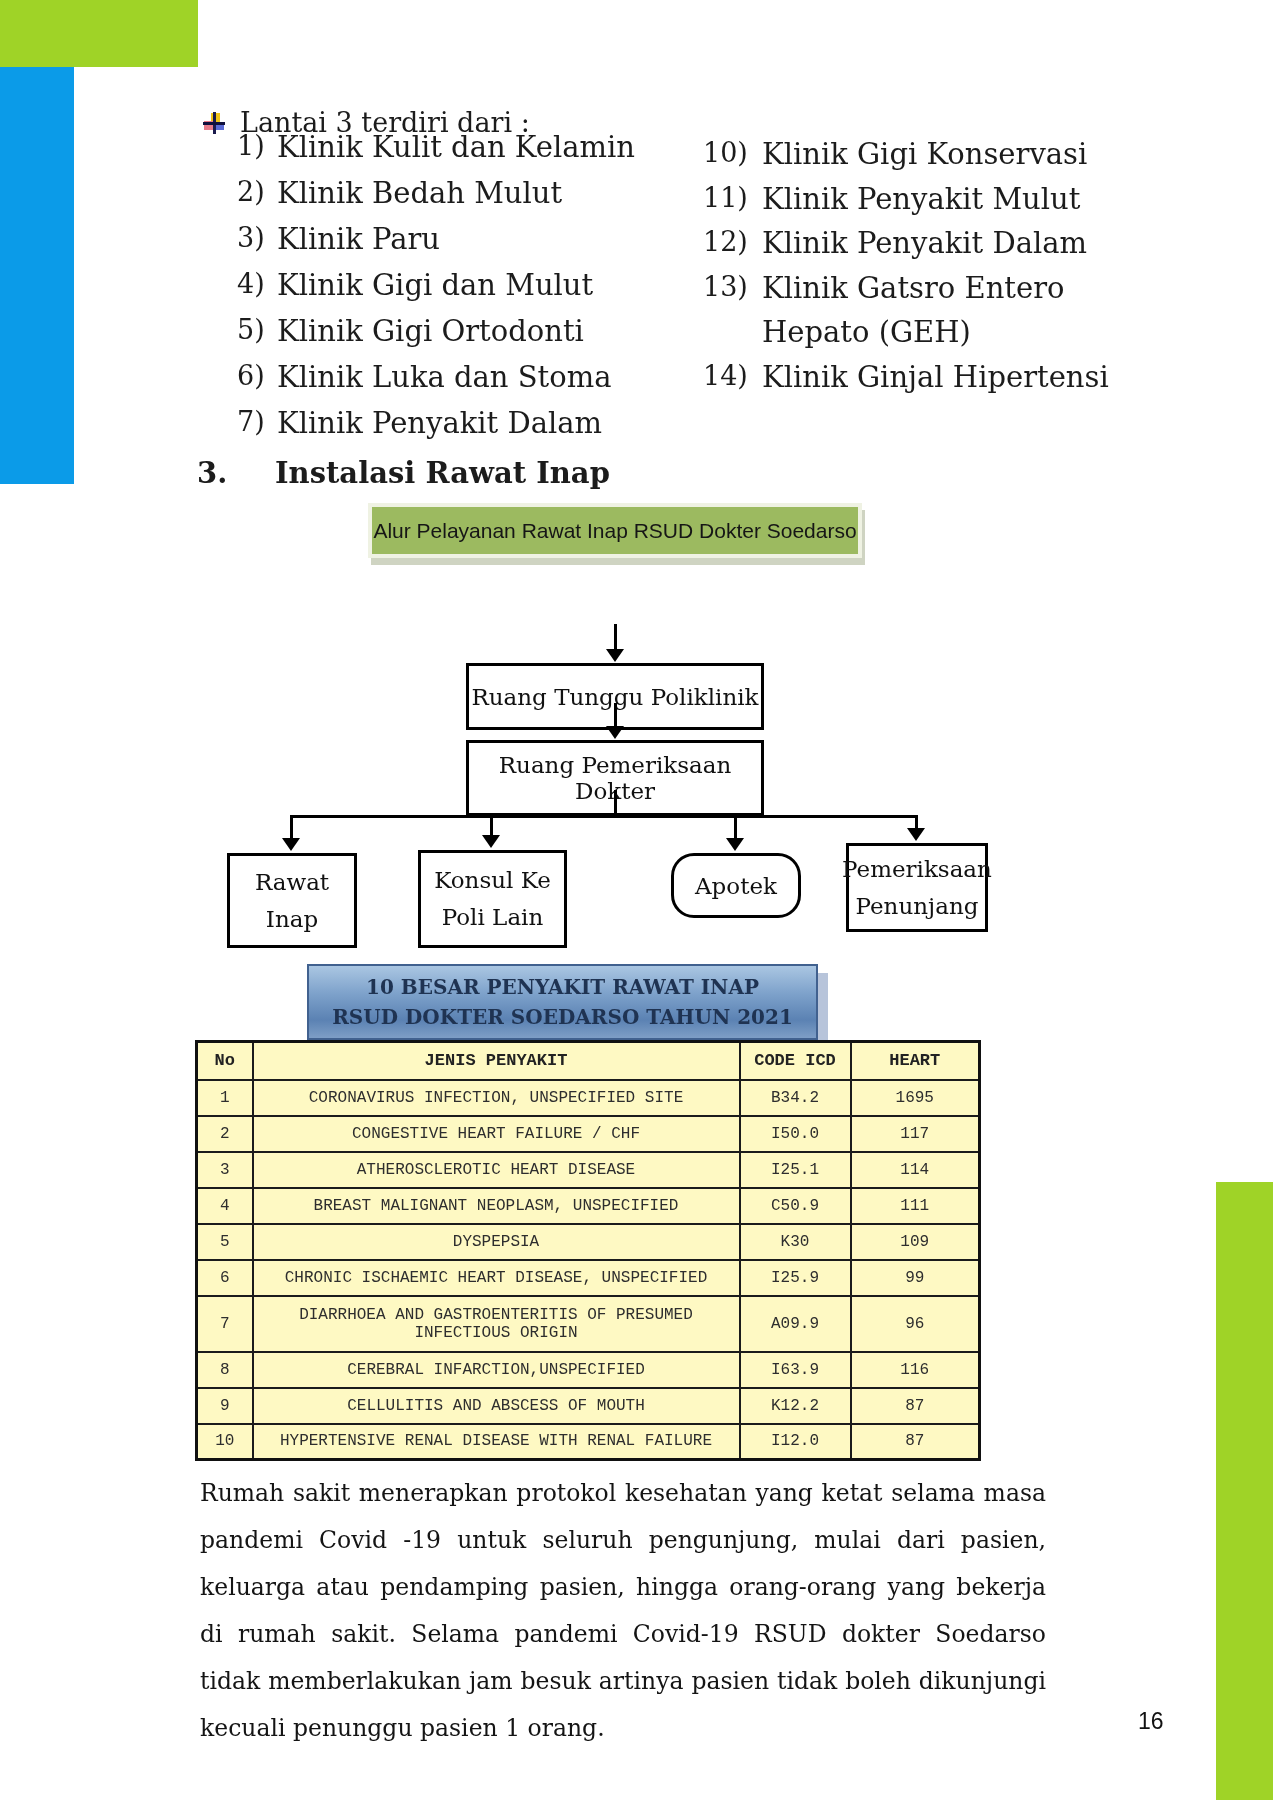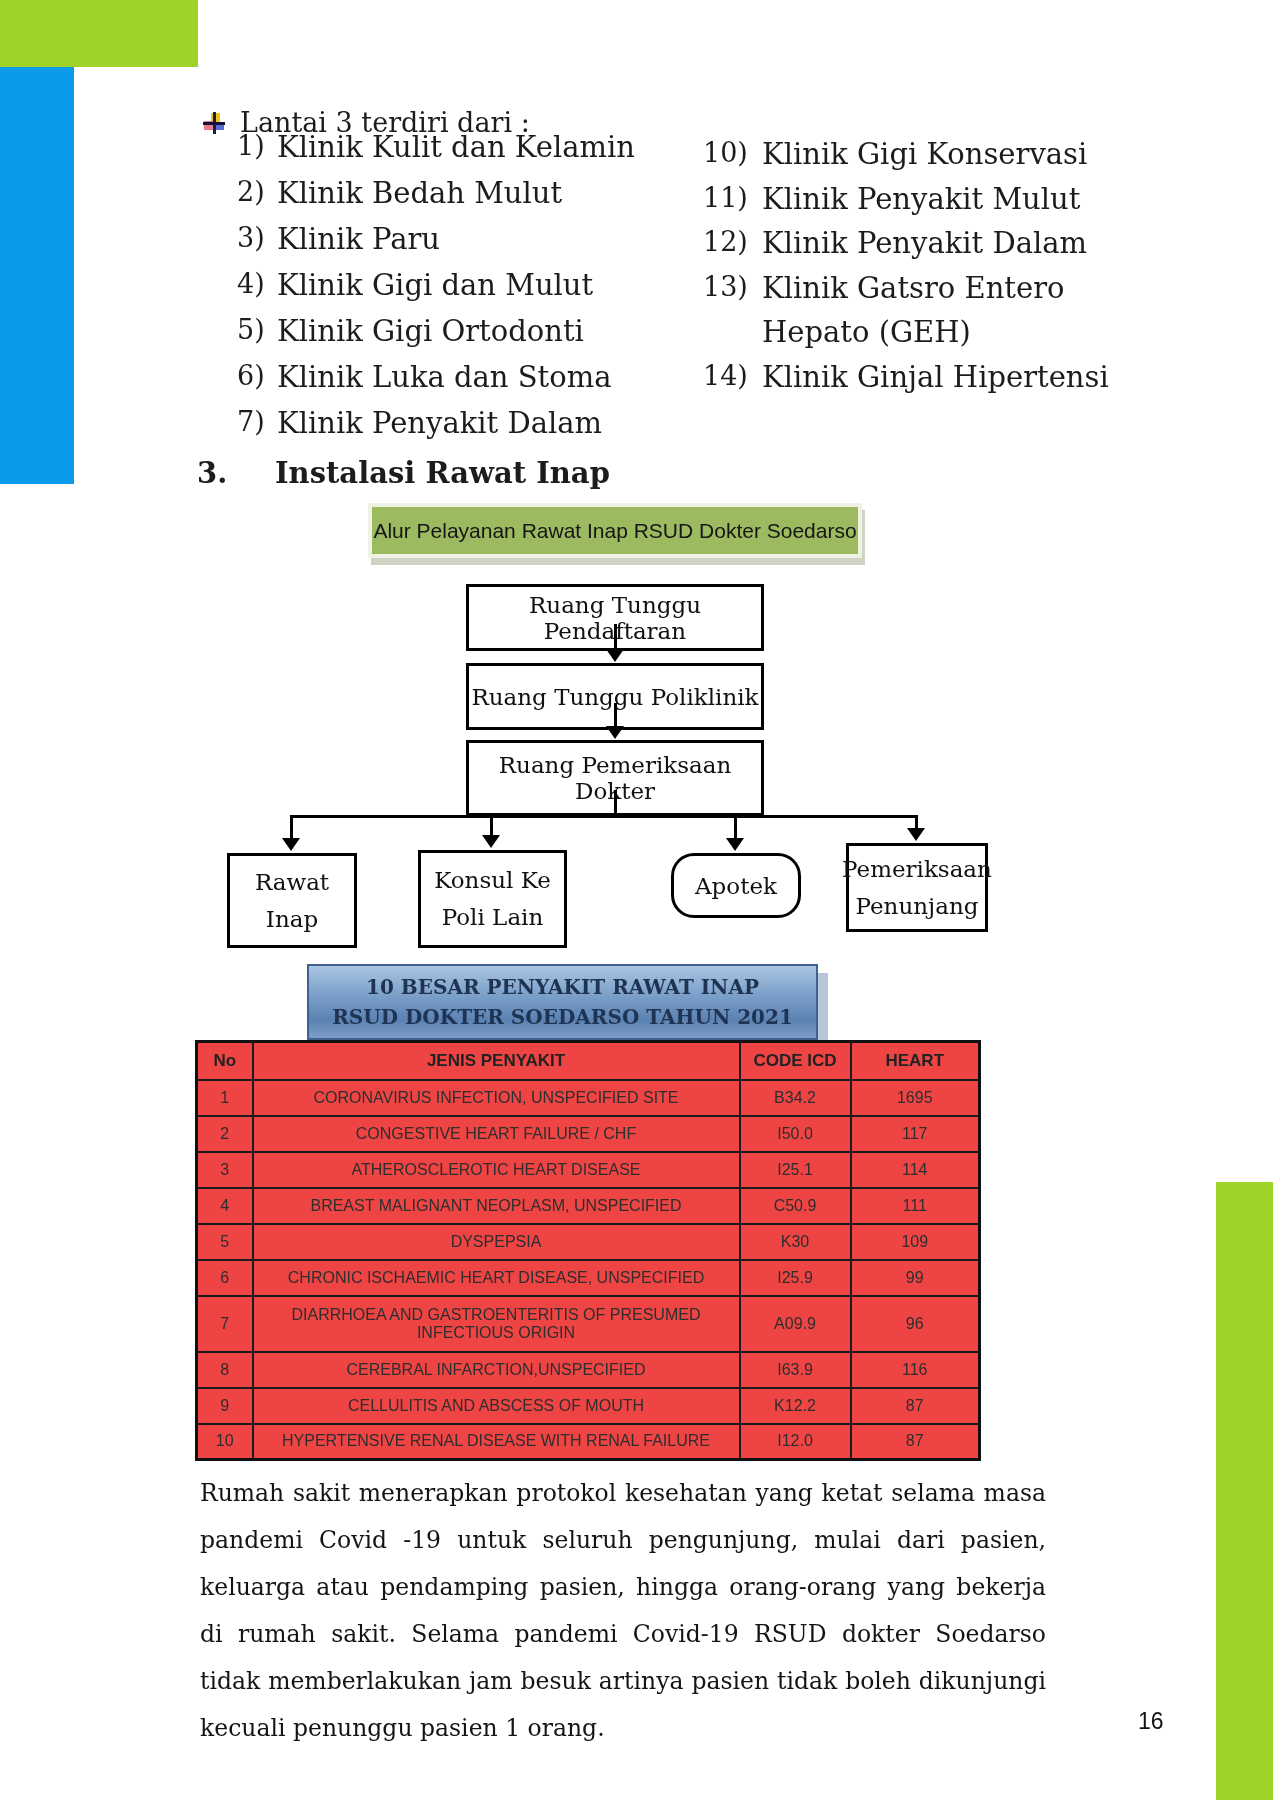--- a/index.html
+++ b/index.html
@@ -25,21 +25,21 @@
   .fbox .two{line-height:37px;}
   .vline{background:#000;width:3px;}
   .hline{background:#000;height:3px;}
   .ahead{width:0;height:0;border-left:9px solid transparent;border-right:9px solid transparent;border-top:13px solid #000;}
   
   .blue-banner{background:linear-gradient(180deg,#aac6e2 0%,#7ea2cb 38%,#5b82b3 75%,#7e9ec6 100%);
                border:2px solid #41618f;box-shadow:10px 9px 0 #b7c4da;
                display:flex;flex-direction:column;align-items:center;justify-content:center;gap:6px;
                font-weight:bold;font-size:20px;color:#1f3352;}
   
-  .dtable{border-collapse:collapse;background:#ef4444;font-family:Liberation Sans, sans-serif;color:#2e2e2e;
+  .dtable{border-collapse:collapse;background:#fef9c3;font-family:Liberation Mono, monospace;color:#2e2e2e;
           border:3px solid #111;width:785px;table-layout:fixed;}
   .dtable th{font-size:17px;font-weight:bold;color:#222;}
   .dtable td{font-size:16px;}
   .dtable th,.dtable td{border:2px solid #1b1b1b;padding:2px 6px;text-align:center;}
   .dtable td.jenis{text-align:center;}
   .col-no{width:56px;}.col-jenis{width:487px;}.col-code{width:111px;}.col-jumlah{width:129px;}
   
   .para{font-size:23.5px;line-height:47px;text-align:justify;color:#141414;}
   .pageno{font-family:"Liberation Sans",sans-serif;font-size:23px;color:#111;}
 </style>
@@ -88,21 +88,20 @@
   <div class="abs list-label" style="left:762px;top:271px;">Klinik Gatsro Entero</div>
   <div class="abs list-label" style="left:762px;top:315px;">Hepato (GEH)</div>
   <div class="abs list-num" style="left:703px;top:360px;">14)</div>
   <div class="abs list-label" style="left:762px;top:360px;">Klinik Ginjal Hipertensi</div>
 
   <div class="abs sec-num" style="left:197px;top:456px;">3.</div>
   <div class="abs flow-banner" style="left:368px;top:503px;width:494px;height:55px;box-sizing:border-box;">Alur Pelayanan Rawat Inap RSUD Dokter Soedarso</div>
 
   <div class="abs sec-title" style="left:275px;top:456px;">Instalasi Rawat Inap</div>
 
-  <div class="abs fbox" style="left:466px;top:584px;width:298px;height:67px;box-sizing:border-box;">Ruang Tunggu Pendaftaran</div>
   <div class="abs fbox" style="left:466px;top:663px;width:298px;height:67px;box-sizing:border-box;">Ruang Tunggu Poliklinik</div>
   <div class="abs fbox" style="left:466px;top:740px;width:298px;height:76px;box-sizing:border-box;">Ruang Pemeriksaan Dokter</div>
 
   <div class="abs vline" style="left:614px;top:624px;height:28px;"></div>
   <div class="abs ahead" style="left:606px;top:649px;"></div>
   <div class="abs vline" style="left:614px;top:703px;height:26px;"></div>
   <div class="abs ahead" style="left:606px;top:726px;"></div>
   <div class="abs vline" style="left:614px;top:790px;height:27px;"></div>
 
   <div class="abs hline" style="left:292px;top:815px;width:625px;"></div>

